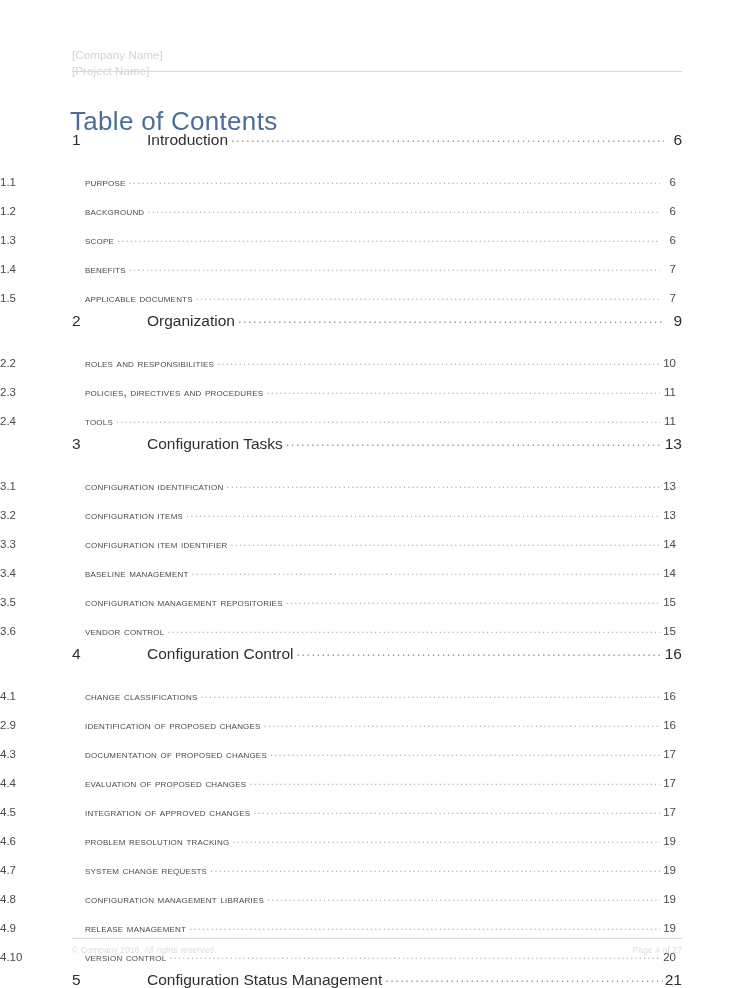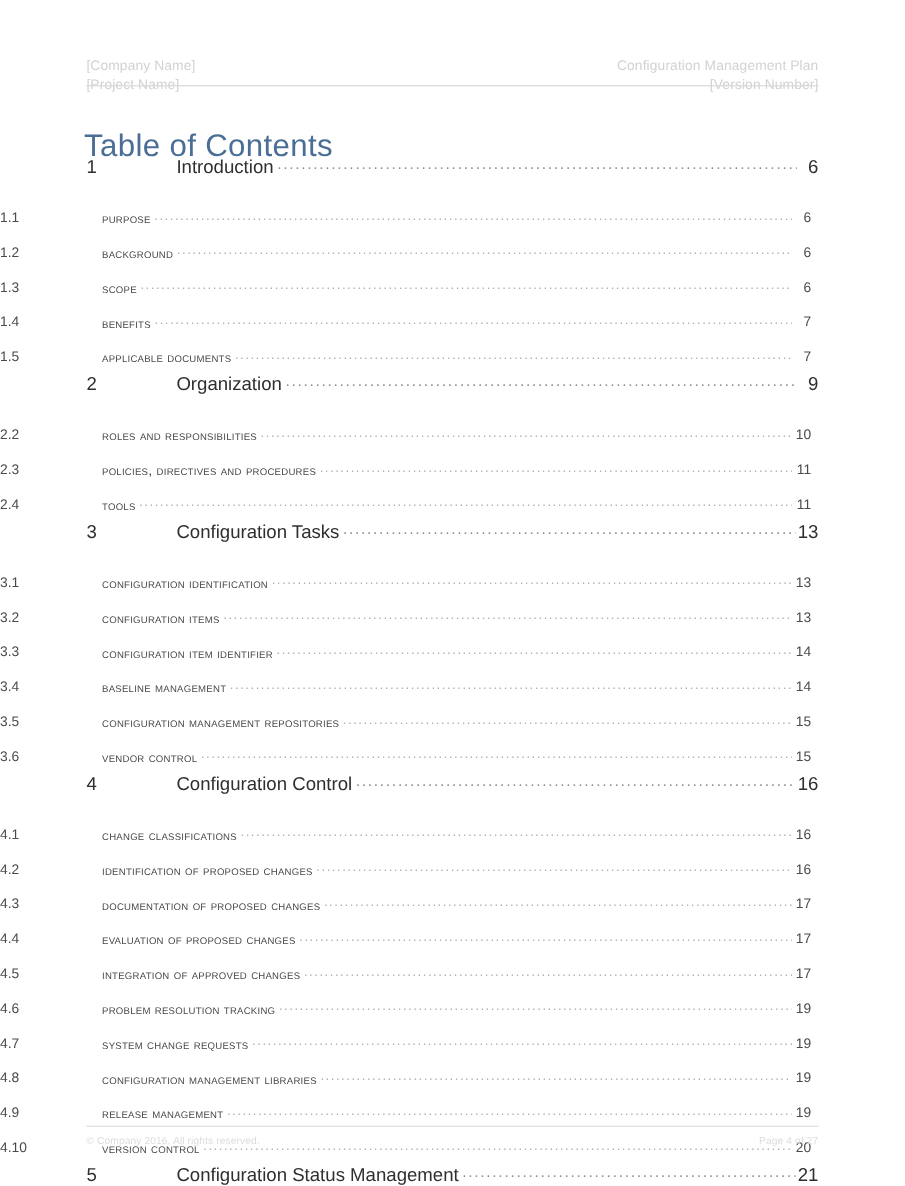--- a/index.html
+++ b/index.html
@@ -177,24 +177,20 @@
 </head>
 <body>
 
 <div class="page">
 
   <div class="doc-header">
     <div class="col-left">
       <div>[Company Name]</div>
       <div>[Project Name]</div>
     </div>
-    <div class="col-right">
-      <div>Configuration Management Plan</div>
-      <div>[Version Number]</div>
-    </div>
   </div>
   <div class="header-rule"></div>
 
   <h1 class="toc-title">Table of Contents</h1>
 
   <div class="toc">
       <div class="toc-entry lvl1">
         <span class="num">1</span>
         <span class="label">Introduction</span>
         <span class="leader">...........................................................................................................................................................................</span>
@@ -302,21 +298,21 @@
         <span class="leader">...........................................................................................................................................................................</span>
         <span class="page-no">16</span>
       </div>
       <div class="toc-entry lvl2">
         <span class="num">4.1</span>
         <span class="label">Change Classifications</span>
         <span class="leader">...........................................................................................................................................................................</span>
         <span class="page-no">16</span>
       </div>
       <div class="toc-entry lvl2">
-        <span class="num">4.2</span>
+        <span class="num">2.9</span>
         <span class="label">Identification of Proposed Changes</span>
         <span class="leader">...........................................................................................................................................................................</span>
         <span class="page-no">16</span>
       </div>
       <div class="toc-entry lvl2">
         <span class="num">4.3</span>
         <span class="label">Documentation of Proposed Changes</span>
         <span class="leader">...........................................................................................................................................................................</span>
         <span class="page-no">17</span>
       </div>

